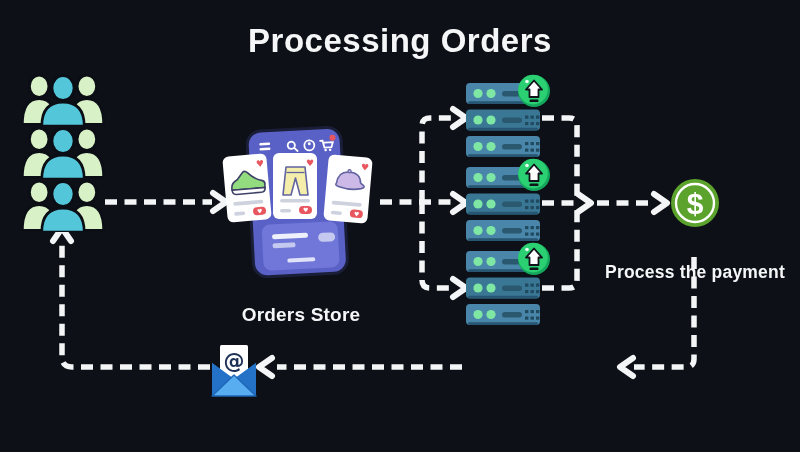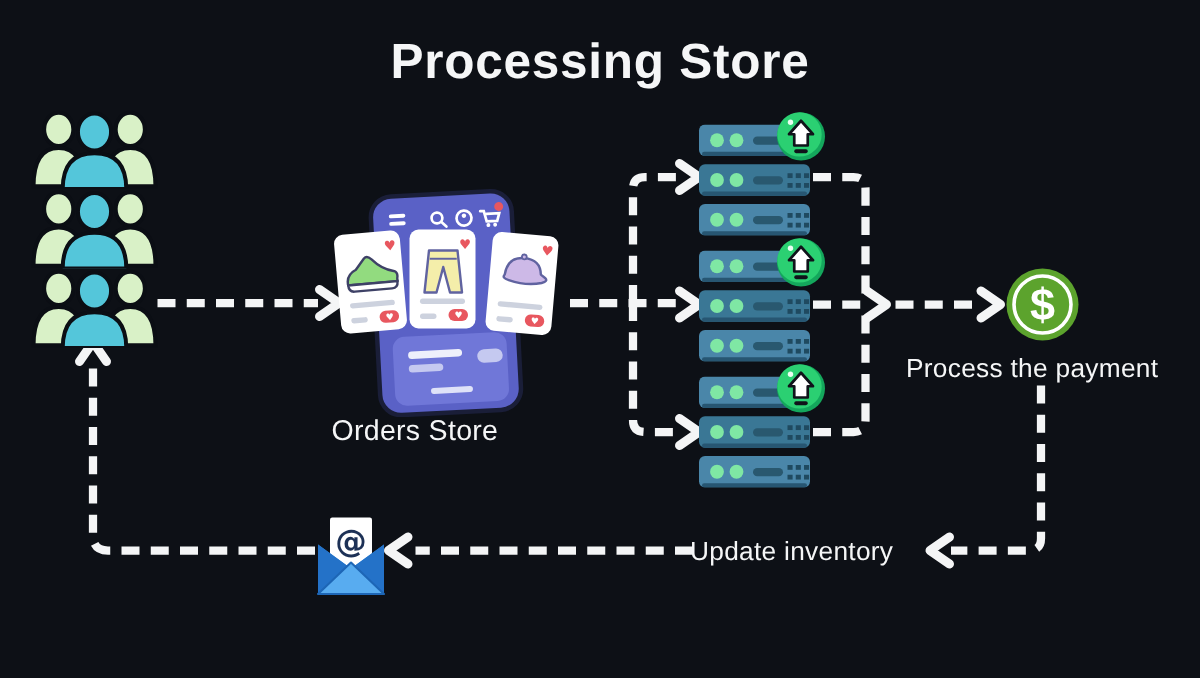--- a/index.html
+++ b/index.html
@@ -9,22 +9,22 @@
     font-family:"Liberation Sans",sans-serif;
   }
   .title{
     position:absolute;left:0;top:22px;width:100%;text-align:center;
     color:var(--text,#f5f6f7);font-size:33px;font-weight:700;letter-spacing:.5px;
   }
   .connectors{position:absolute;left:0;top:0;}
   .conn{stroke:var(--line,#f4f5f6);stroke-width:5.5;fill:none;stroke-dasharray:12 7.5;}
   .head{stroke:var(--line,#f4f5f6);stroke-width:6;fill:none;stroke-linecap:round;stroke-linejoin:round;}
   .lbl{
-    position:absolute;color:var(--text,#f5f6f7);font-weight:400;
-    font-size:17.5px;text-align:left;letter-spacing:.2px;white-space:nowrap;
+    position:absolute;color:var(--text,#f5f6f7);font-weight:700;
+    font-size:17.5px;text-align:center;letter-spacing:.2px;white-space:nowrap;margin-top:27px;
   }
   .node{position:absolute;}
   .people-svg{display:block;}
   .pg{stroke:#0b0e14;stroke-width:3;}
   .pg-side{fill:var(--people_green,#d9f1c7);}
   .pg-mid{fill:var(--people_teal,#54c6da);}
   .sbar{fill:var(--server_blue,#4a86a9);}
   .sbar.mid{fill:var(--server_blue_dark,#3a7795);}
   .sshade{fill:#275672;}
   .sdot{fill:var(--server_dot_green,#7fe7a4);}
@@ -89,21 +89,21 @@
       <g id="upload-badge">
         <circle class="badge-rim" cx="17" cy="17" r="16"></circle>
         <circle class="badge-bg" cx="16" cy="15.6" r="14.8"></circle>
         <circle cx="10" cy="7.5" r="1.8" fill="#eafff2"></circle>
         <path class="badge-arrow" d="M17,6.5 L25,15.5 L21.5,15.5 L21.5,23 L12.5,23 L12.5,15.5 L9,15.5 Z"></path>
         <rect x="12.5" y="25.5" width="9" height="2.6" rx="1.2" fill="#10131a"></rect>
       </g>
     </defs>
   </svg>
 
-  <div class="title">Processing Store</div>
+  <div class="title">Processing Orders</div>
 
   <svg class="connectors" width="800" height="452">
     <path class="conn" d="M105,202 H212"></path>
     <path class="head" d="M213,193 L226,202 L213,211"></path>
 
     <path class="conn" d="M380,202 H453"></path>
     <path class="conn" d="M422,202 V126 Q422,118 430,118 H452"></path>
     <path class="conn" d="M422,202 V280 Q422,288 430,288 H452"></path>
     <path class="head" d="M453,109 L466,118 L453,127"></path>
     <path class="head" d="M453,194 L466,203 L453,212"></path>
@@ -226,21 +226,20 @@
 
   <div class="node" style="left:669px;top:177px;">
     <svg width="52" height="52" viewBox="0 0 52 52">
       <circle class="dollar-c" cx="26" cy="26" r="24"></circle>
       <circle class="dollar-ring" cx="26" cy="26" r="19"></circle>
       <text class="dollar-t" x="26" y="36.5" text-anchor="middle">$</text>
     </svg>
   </div>
   <div class="lbl" style="left:604px;top:235px;width:182px;">Process the payment</div>
 
-  <div class="lbl" style="left:460px;top:357px;width:160px;">Update inventory</div>
 
   <div class="node" style="left:209px;top:344px;">
     <svg width="50" height="54" viewBox="0 0 50 54">
       <rect x="11" y="1" width="28" height="33" rx="1.5" fill="#ffffff"></rect>
       <text class="env-at" x="25" y="24" text-anchor="middle">@</text>
       <path class="env-body" d="M3,19 L25,35 L47,19 L47,52 L3,52 Z"></path>
       <path class="env-side" d="M3,19 L25,35 L3,52 Z"></path>
       <path class="env-side" d="M47,19 L25,35 L47,52 Z"></path>
       <path class="env-front" d="M3,52 L25,31 L47,52 Z"></path>
     </svg>

